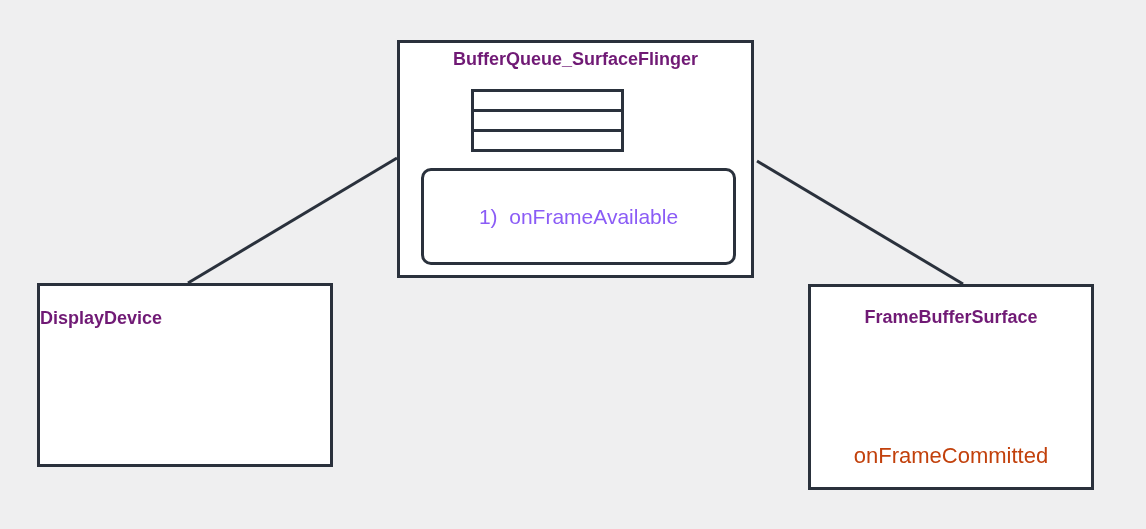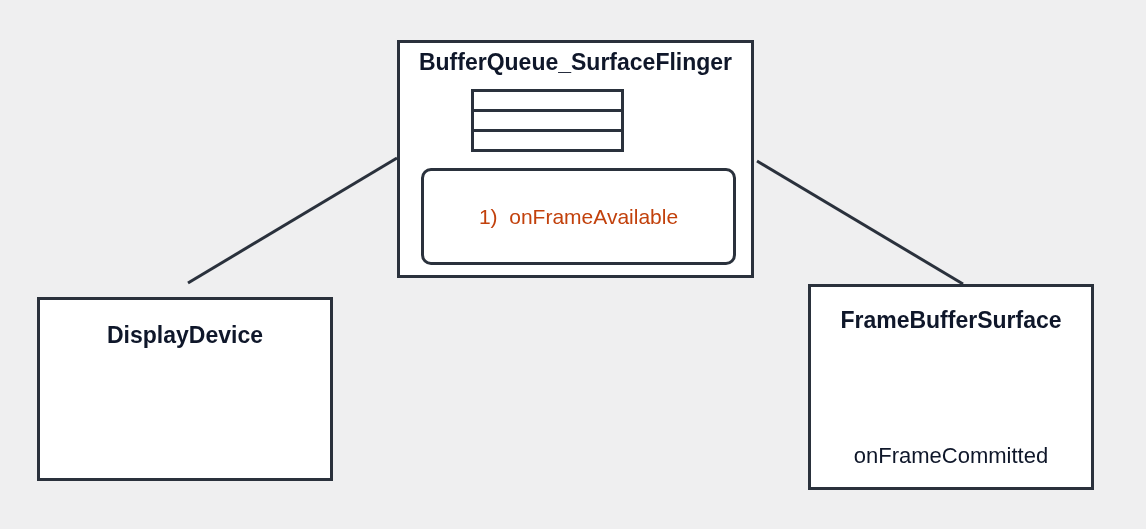--- a/index.html
+++ b/index.html
@@ -23,24 +23,24 @@
     height: 529px;
     pointer-events: none;
   }
   .node {
     position: absolute;
     background: #ffffff;
     border: 3px solid #2a313c;
     box-sizing: border-box;
   }
   .node-title {
-    color: #0f172a;
+    color: #701a75;
     font-weight: 700;
-    font-size: 23px;
-    text-align: center;
+    font-size: 18px;
+    text-align: left;
     white-space: nowrap;
   }
   .bq-node { left: 397px; top: 40px; width: 357px; height: 238px; }
   .bq-title {
     position: absolute;
     top: 6px;
     left: 50%;
     transform: translateX(-50%);
   }
   .queue-icon {
@@ -65,45 +65,45 @@
     height: 97px;
     border: 3px solid #2a313c;
     border-radius: 10px;
     box-sizing: border-box;
     background: #ffffff;
     display: flex;
     align-items: center;
     justify-content: center;
   }
   .callback-label {
-    color: #c2410c;
+    color: #8b5cf6;
     font-size: 21px;
     white-space: pre;
   }
-  .dd-node { left: 37px; top: 297px; width: 296px; height: 184px; }
+  .dd-node { left: 37px; top: 283px; width: 296px; height: 184px; }
   .dd-title {
     position: absolute;
     top: 22px;
     left: 0;
     width: 100%;
   }
   .fbs-node { left: 808px; top: 284px; width: 286px; height: 206px; }
   .fbs-title {
     position: absolute;
     top: 20px;
     left: 50%;
     transform: translateX(-50%);
   }
   .fbs-callback {
     position: absolute;
     bottom: 18px;
     left: 0;
     width: 100%;
     text-align: center;
-    color: #0f172a;
+    color: #c2410c;
     font-size: 22px;
     margin-top: 8px;
   }
 </style>
 </head>
 <body>
 
 <div class="canvas">
 
   <svg class="edges-layer" viewBox="0 0 1146 529">

